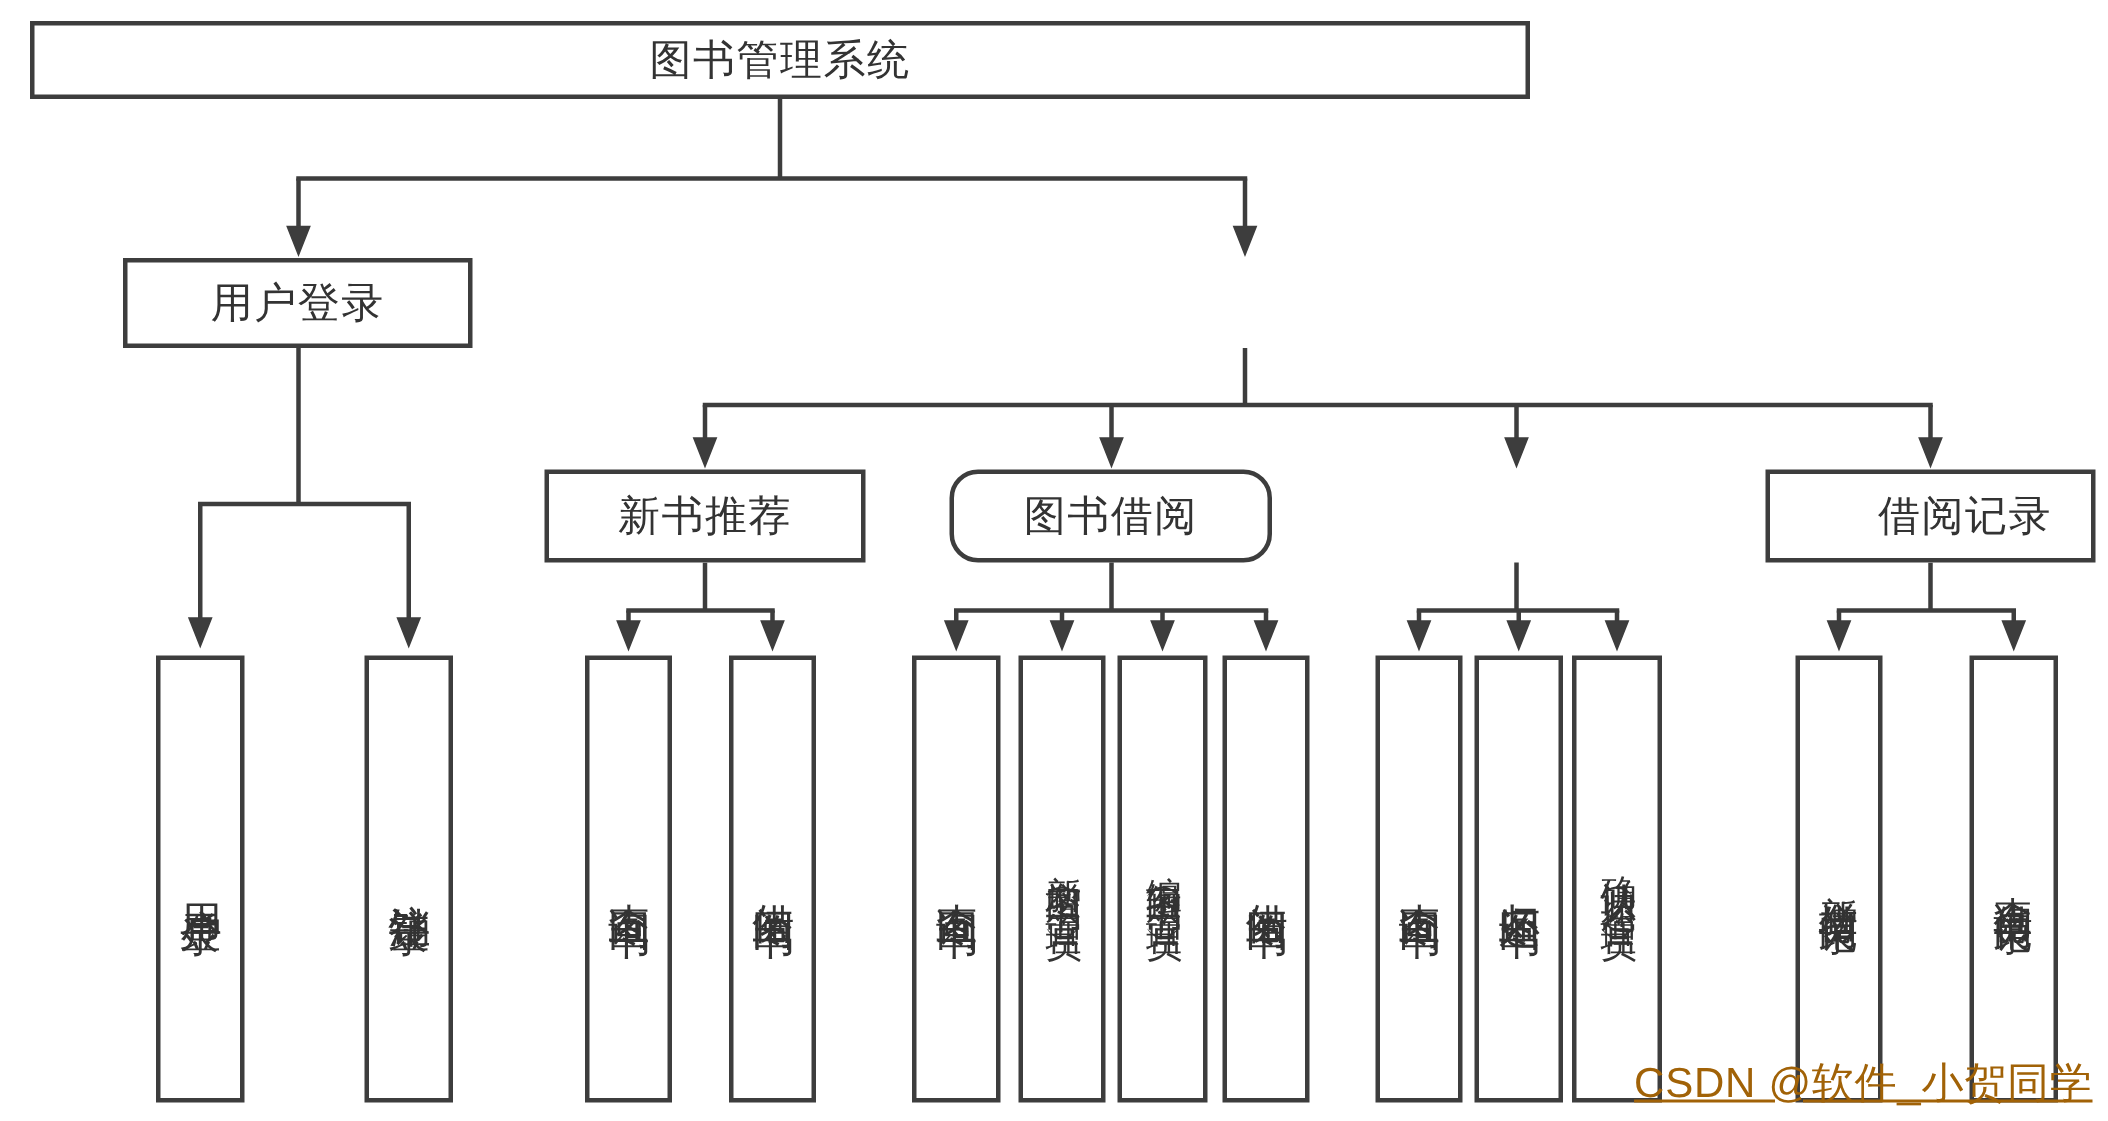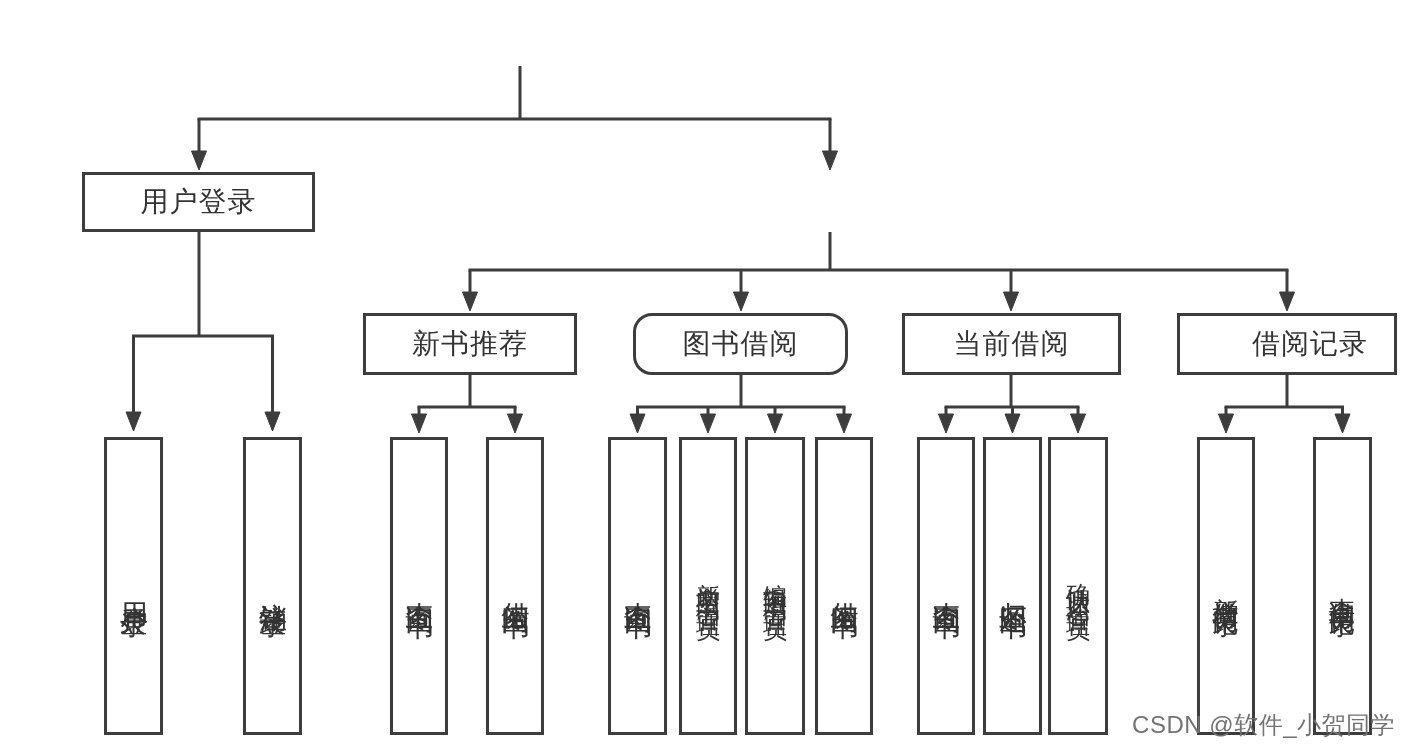--- a/index.html
+++ b/index.html
@@ -63,25 +63,26 @@
   #leaf-c4 { left: 815px; width: 58px; }
   #leaf-d1 { left: 917px; width: 58px; }
   #leaf-d2 { left: 983px; }
   #leaf-d3 { left: 1048px; width: 60px; }
   #leaf-e1 { left: 1197px; width: 58px; }
   #leaf-e2 { left: 1313px; }
   #watermark {
     position: absolute;
     right: 10px;
     bottom: 6px;
-    color: #737373;
-    font-size: 24px;
+    color: #a16207;
+    font-size: 28px;
     letter-spacing: 0.5px;
     white-space: nowrap;
     z-index: 5;
+    text-decoration: underline;
   }
 </style>
 </head>
 <body>
 
 <div id="canvas">
 
   <svg id="connectors" viewBox="0 0 1405 747" xmlns="http://www.w3.org/2000/svg">
 
     <g>
@@ -151,34 +152,34 @@
     <g>
       <line x1="1287" y1="375" x2="1287" y2="407"></line>
       <line x1="1224.5" y1="407" x2="1344" y2="407"></line>
       <line x1="1226" y1="407" x2="1226" y2="418"></line>
       <path class="arrow" d="M 1218.5 414 L 1233.5 414 L 1226 433 Z"></path>
       <line x1="1342.5" y1="407" x2="1342.5" y2="418"></line>
       <path class="arrow" d="M 1335 414 L 1350 414 L 1342.5 433 Z"></path>
     </g>
   </svg>
 
+  <div class="box" id="node-root">
+    <span class="hlabel">图书管理系统</span>
+  </div>
 
   <div class="box" id="node-user-login">
     <span class="hlabel">用户登录</span>
   </div>
 
   <div class="box" id="node-new-book-recommend">
     <span class="hlabel">新书推荐</span>
   </div>
   <div class="box" id="node-book-borrow">
     <span class="hlabel">图书借阅</span>
   </div>
-  <div class="box" id="node-current-borrow">
-    <span class="hlabel">当前借阅</span>
-  </div>
   <div class="box" id="node-borrow-record">
     <span class="hlabel">借阅记录</span>
   </div>
 
   <div class="box leaf" id="leaf-a1">
     <span class="vlabel len4">用户登录</span>
   </div>
   <div class="box leaf" id="leaf-a2">
     <span class="vlabel len4">注销登录</span>
   </div>

